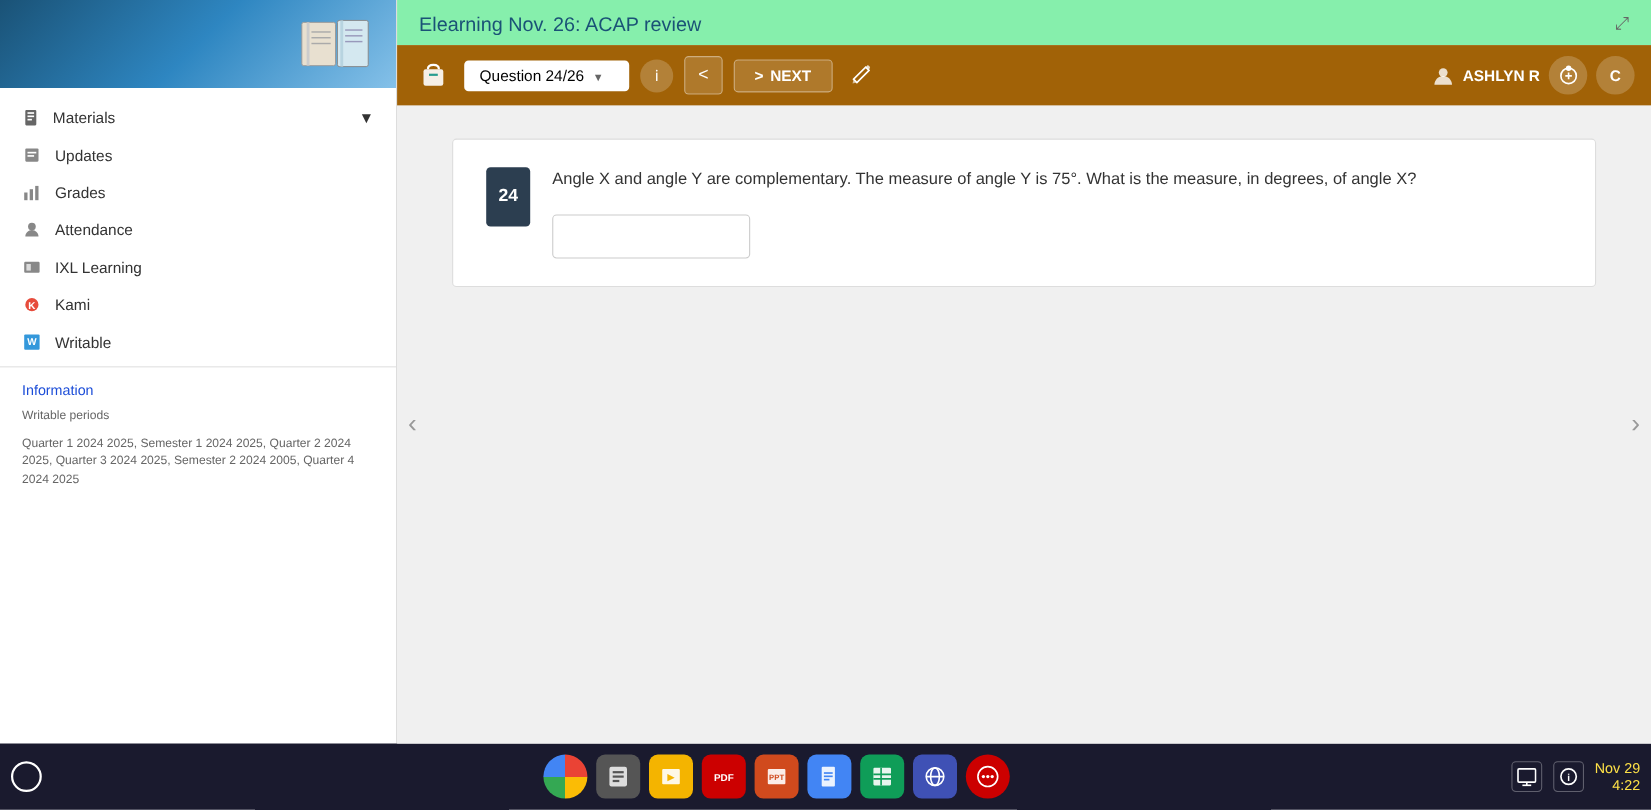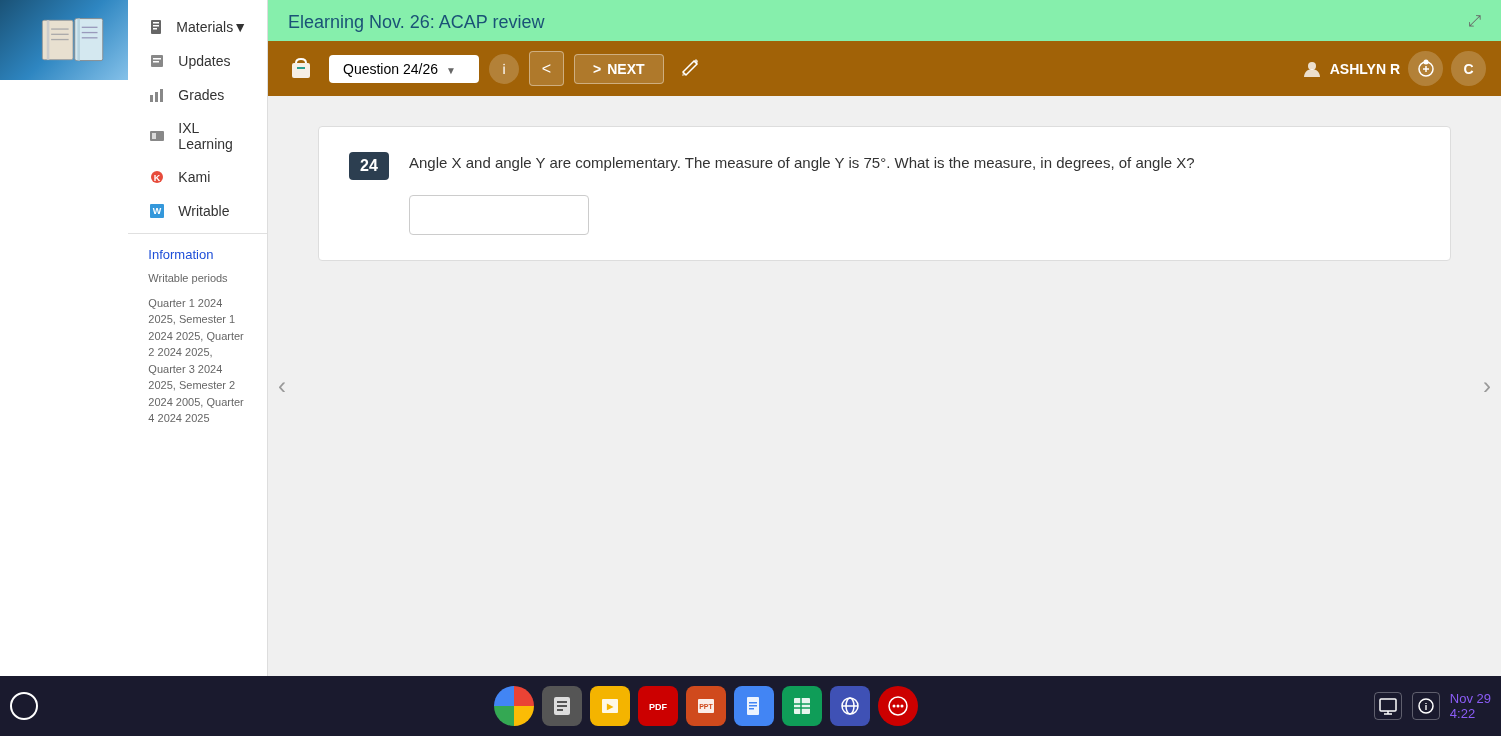--- a/index.html
+++ b/index.html
@@ -22,24 +22,25 @@
 
     
     .main-area {
       display: flex;
       flex: 1;
       background: #fff;
     }
 
     
     .sidebar {
-      width: 268px;
+      width: 361px;
       background: #fff;
       border-right: 1px solid #ddd;
       display: flex;
+      flex-direction: column;
       flex-shrink: 0;
     }
 
     .sidebar-banner {
       width: 100%;
       height: 80px;
       background: linear-gradient(135deg, #1a5276, #2e86c1, #85c1e9);
       position: relative;
       overflow: hidden;
     }
@@ -265,21 +266,21 @@
       gap: 20px;
       position: relative;
     }
 
     .question-number-badge {
       background: #2c3e50;
       color: white;
       font-size: 16px;
       font-weight: bold;
       width: 40px;
-      height: 28px;
+      height: 54px;
       border-radius: 4px;
       display: flex;
       align-items: center;
       justify-content: center;
       flex-shrink: 0;
     }
 
     .question-body {
       flex: 1;
     }
@@ -378,23 +379,23 @@
       align-items: center;
       justify-content: center;
       color: white;
       cursor: pointer;
       font-size: 16px;
       border: 1px solid rgba(255,255,255,0.3);
       border-radius: 4px;
     }
 
     .time-display {
-      color: #8b5cf6;
+      color: #fde047;
       font-size: 13px;
-      text-align: left;
+      text-align: right;
     }
 
     
     .chevron-down::after {
       content: '▼';
       font-size: 10px;
       color: #666;
     }
   </style>
 </head>
@@ -452,20 +453,29 @@
           <div class="sidebar-item-icon">
             <svg width="16" height="16" viewBox="0 0 16 16">
                 <rect x="1" y="8" width="3" height="7" fill="#888"></rect>
                 <rect x="6" y="5" width="3" height="10" fill="#888"></rect>
                 <rect x="11" y="2" width="3" height="13" fill="#888"></rect>
               </svg>
           </div>
           <span>Grades</span>
         </div>
 
+        <div class="sidebar-item">
+          <div class="sidebar-item-icon">
+            <svg width="16" height="16" viewBox="0 0 16 16">
+                <circle cx="8" cy="5" r="3.5" fill="#888"></circle>
+                <path d="M2 14c0-3.3 2.7-6 6-6s6 2.7 6 6" fill="#888"></path>
+              </svg>
+          </div>
+          <span>Attendance</span>
+        </div>
 
 
         <div class="sidebar-item">
           <div class="sidebar-item-icon">
             <svg width="16" height="16" viewBox="0 0 16 16">
                 <rect x="1" y="3" width="14" height="10" rx="1" fill="#888"></rect>
                 <rect x="3" y="5" width="4" height="6" fill="#fff" opacity="0.7"></rect>
               </svg>
           </div>
           <span>IXL Learning</span>

